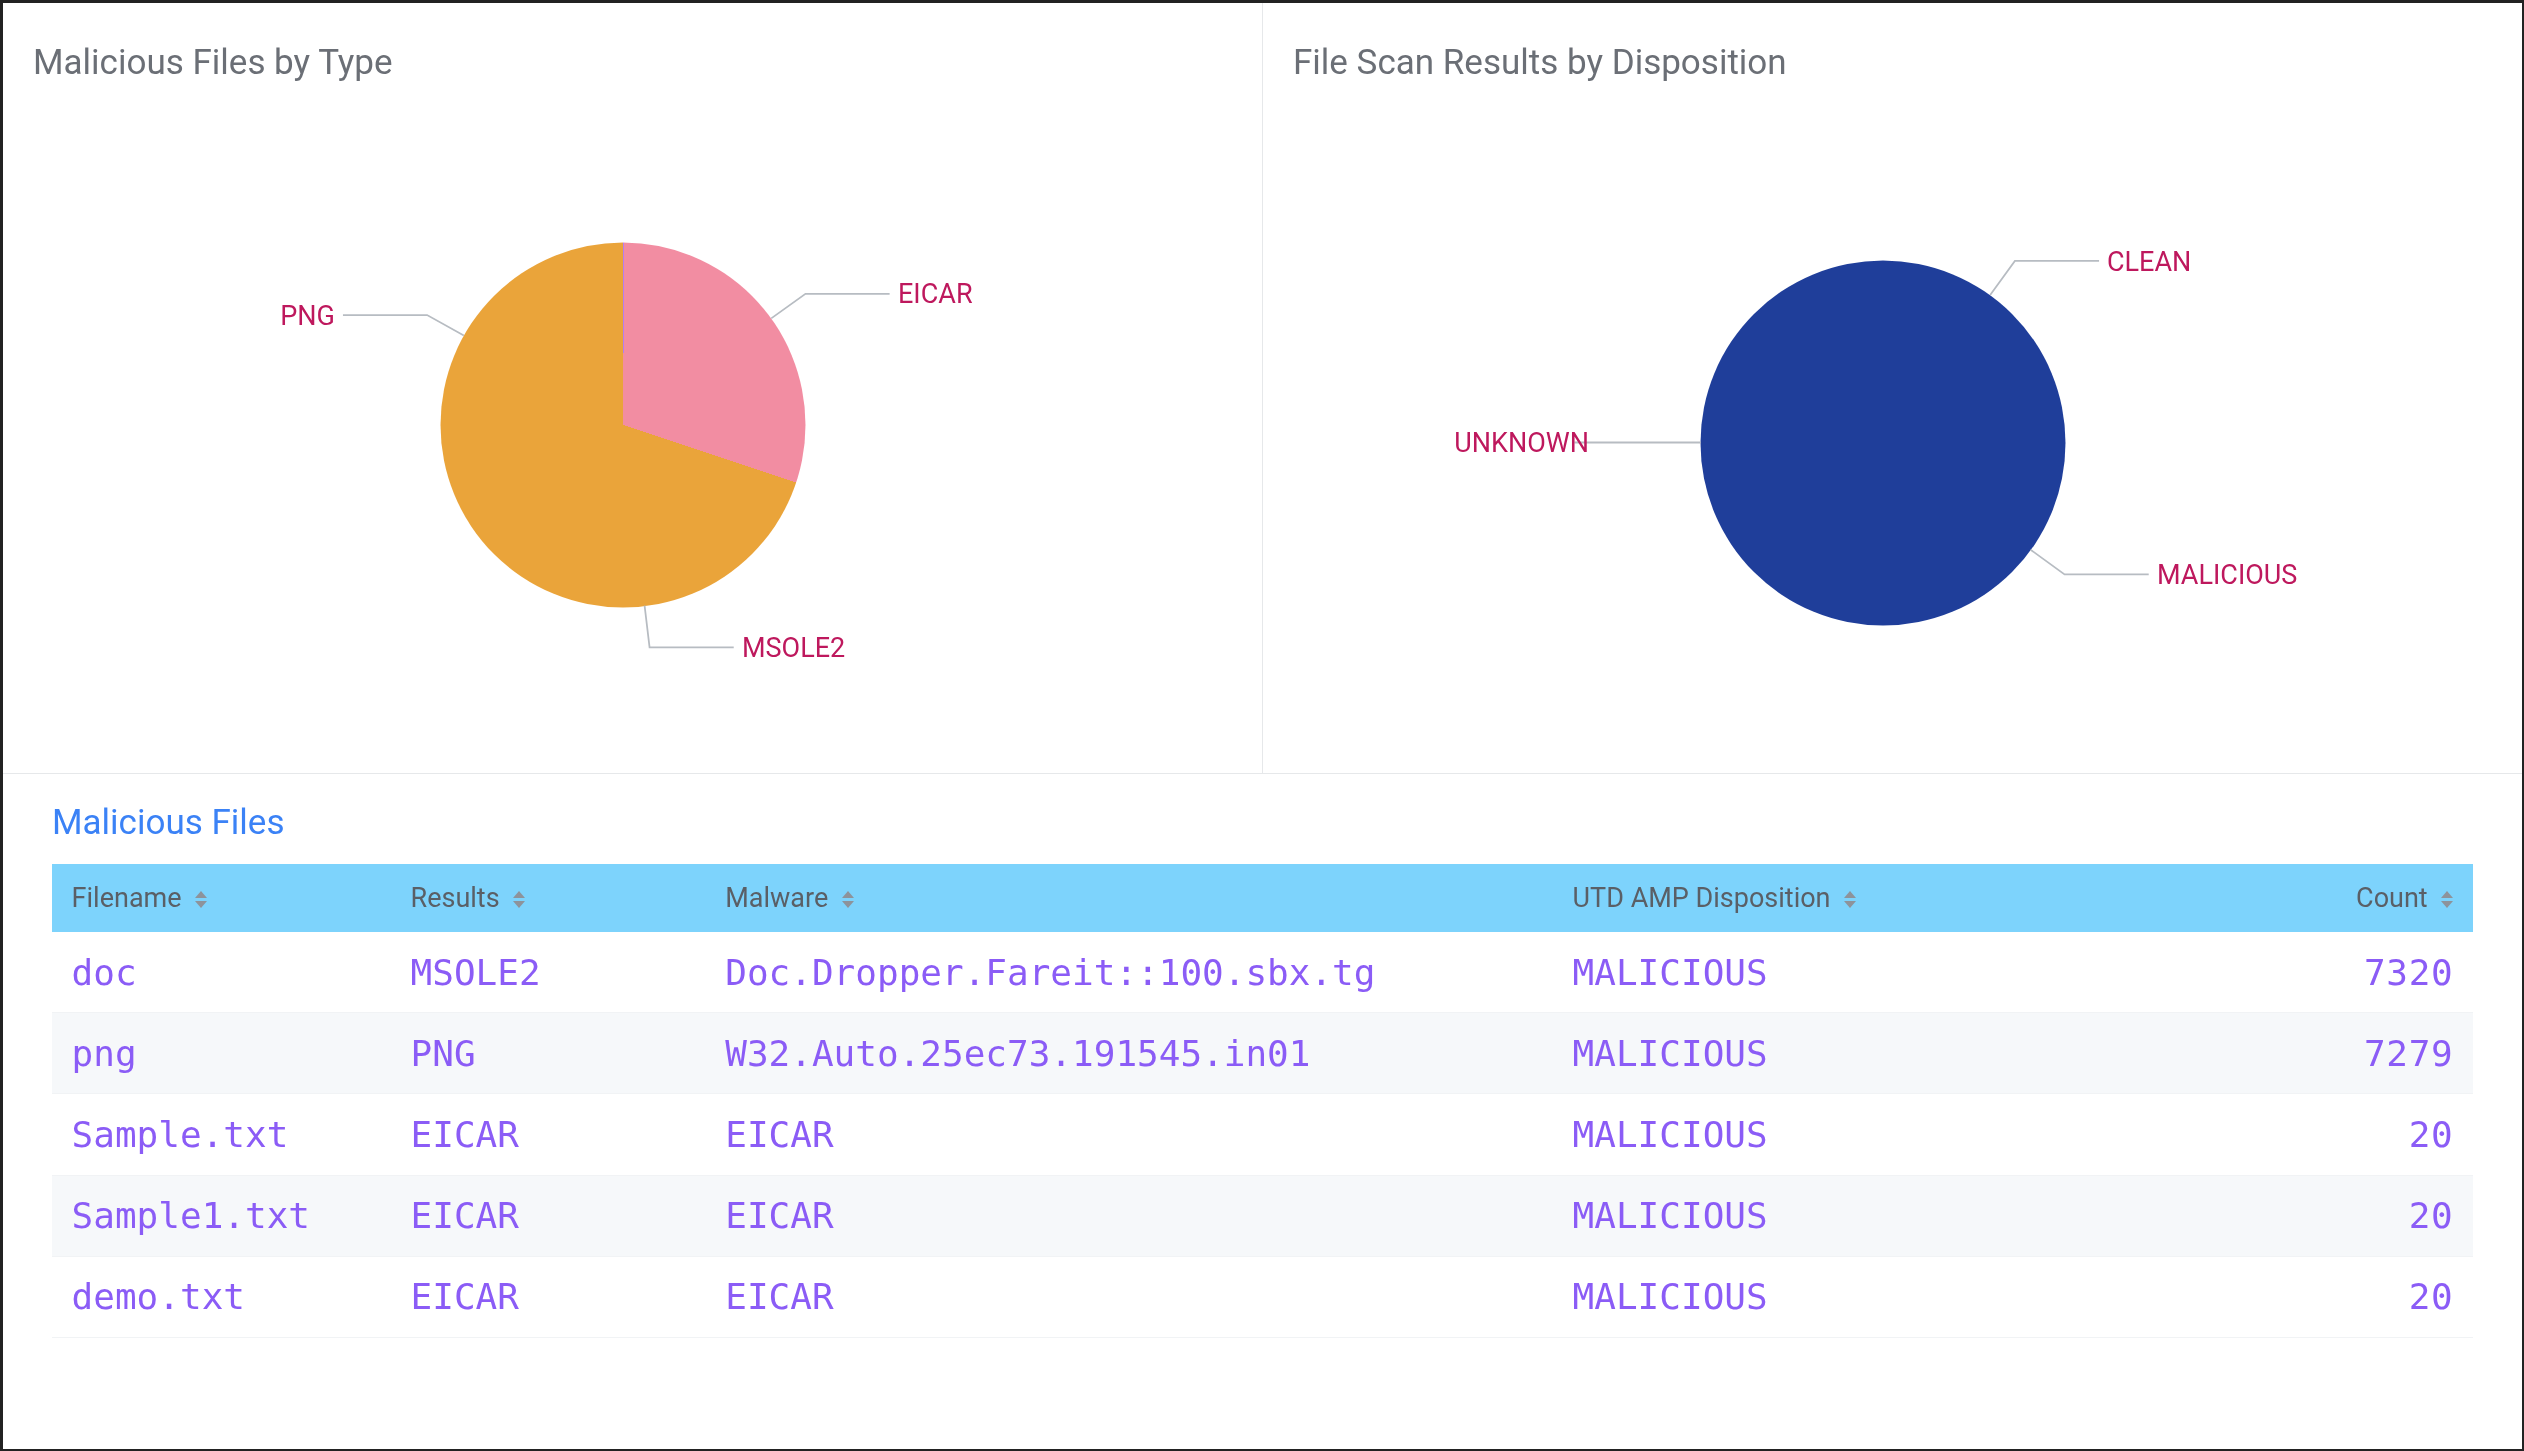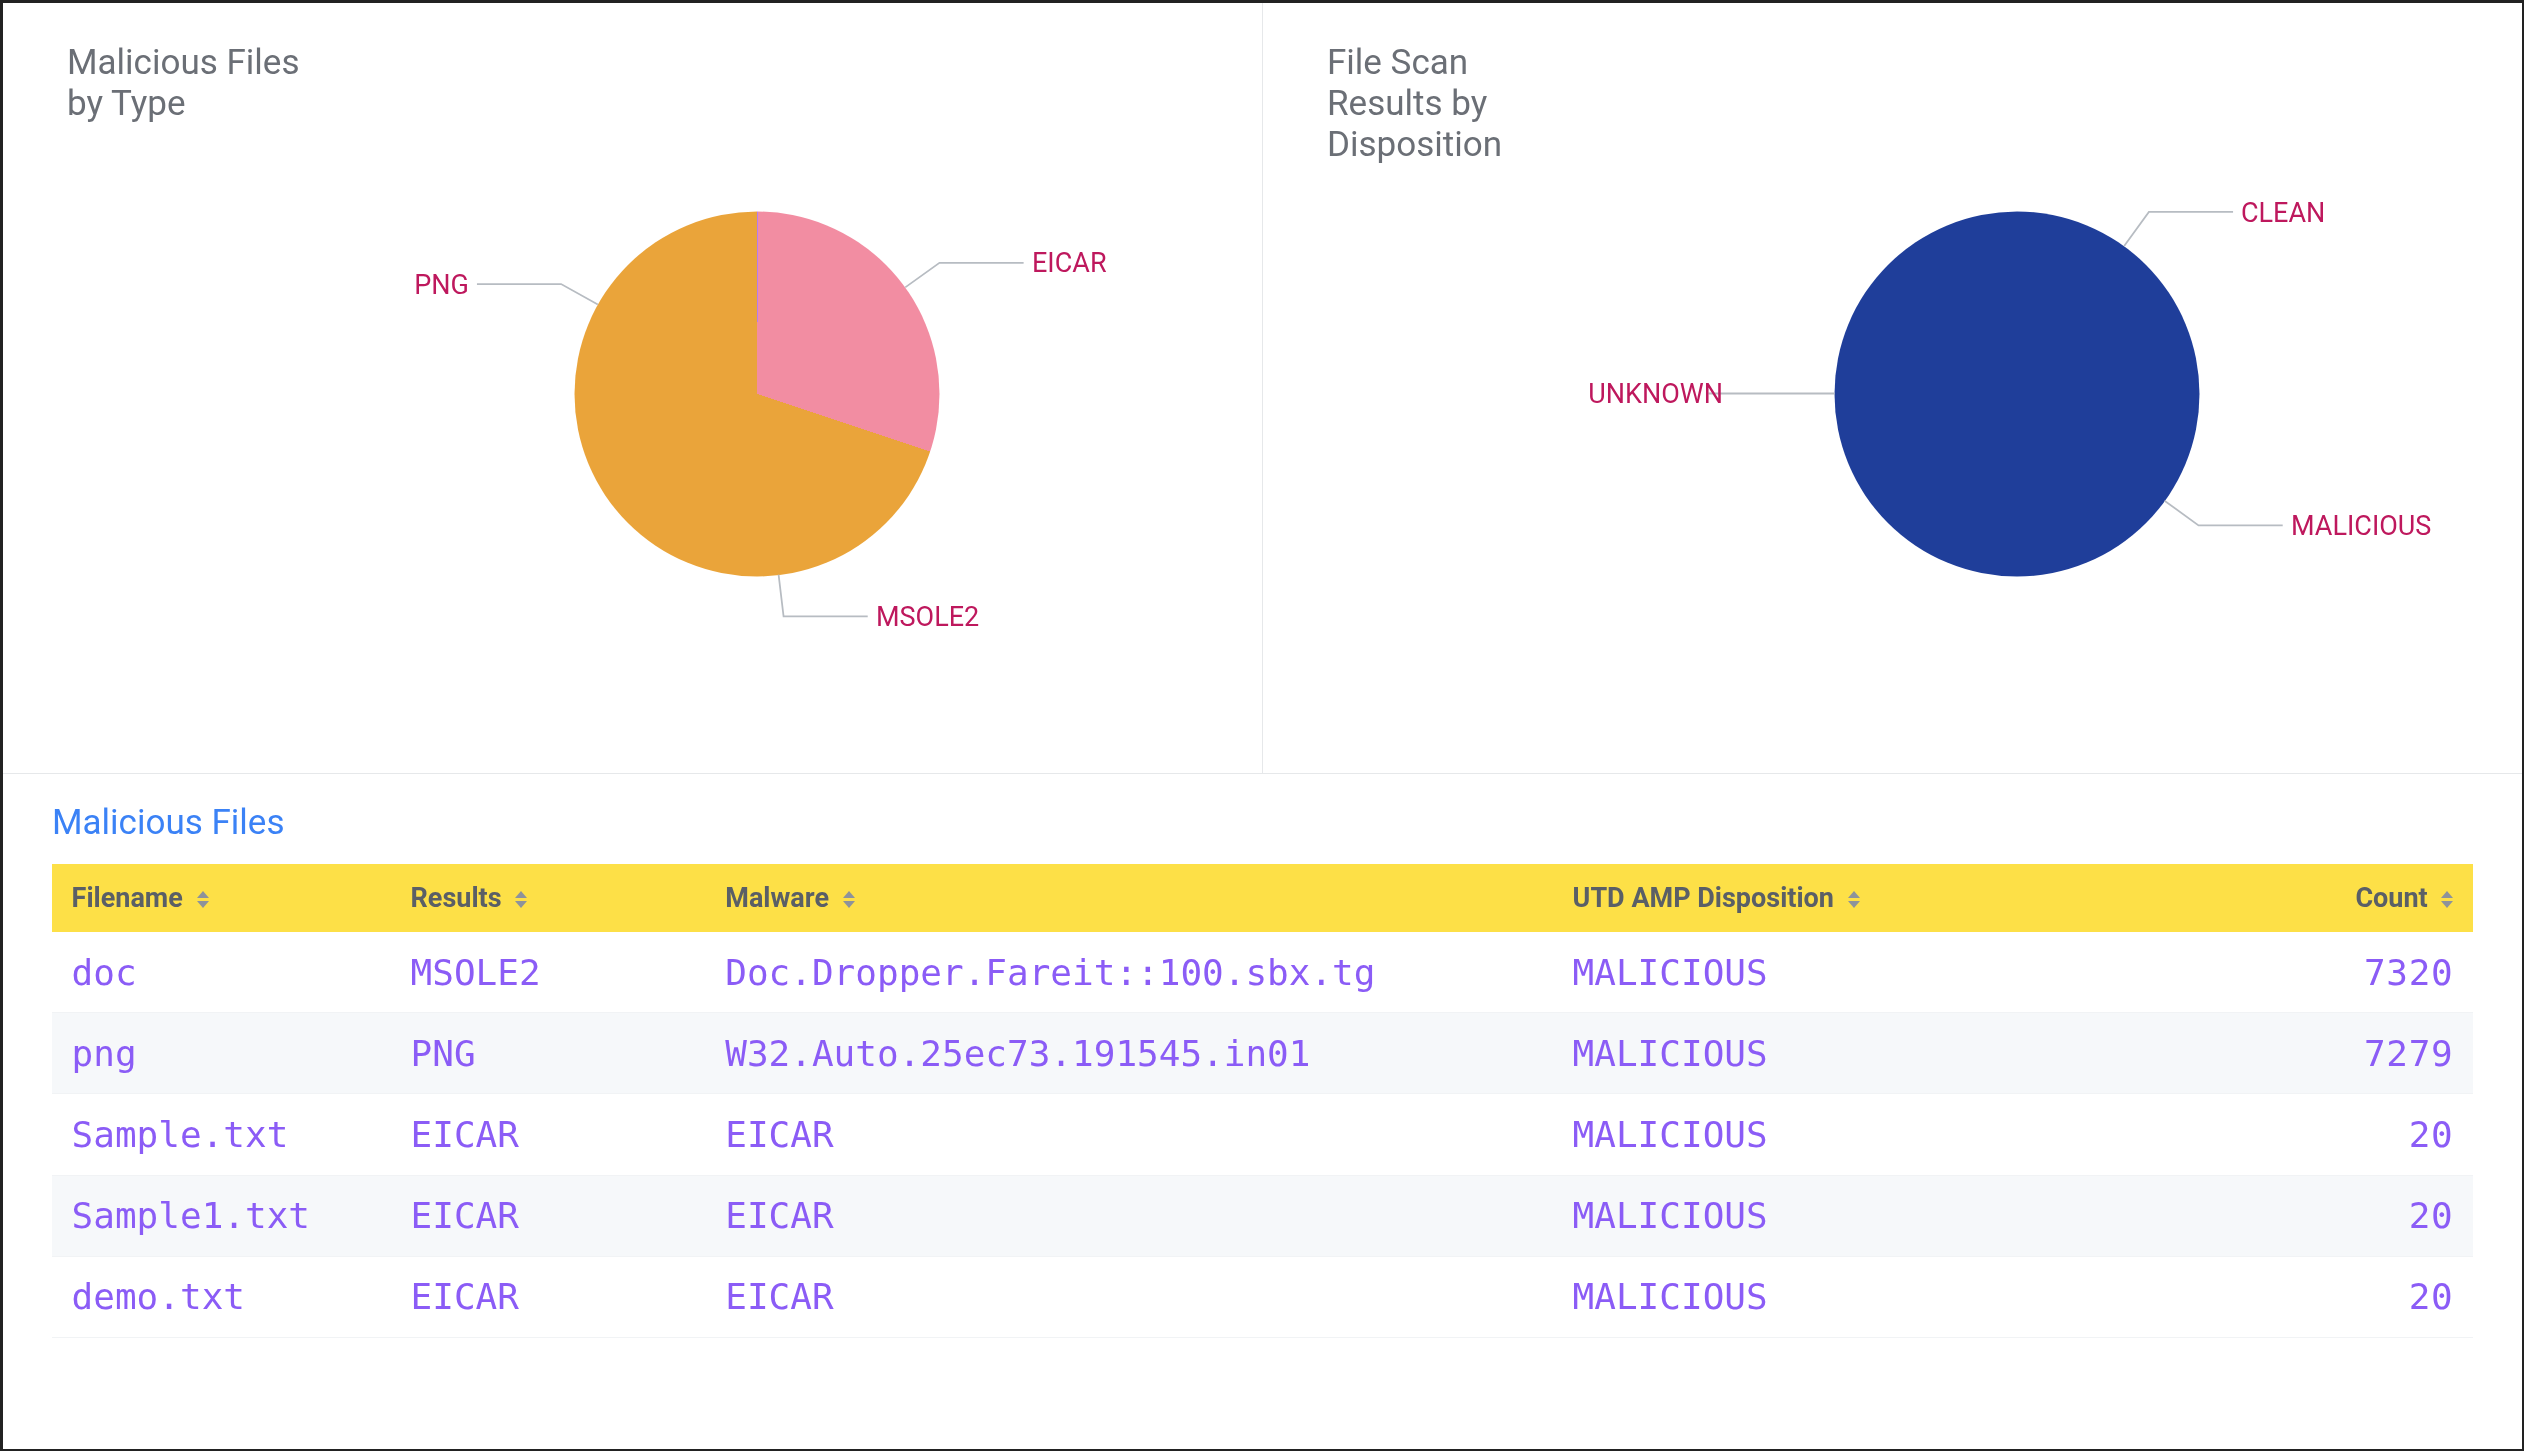--- a/index.html
+++ b/index.html
@@ -16,23 +16,23 @@
     flex-direction: column;
     height: 100%;
   }
   .top-row {
     display: flex;
     flex: 0 0 771px;
     border-bottom: 1.4px solid #e6e8ea;
   }
   .panel {
     flex: 1;
-    padding: 39px 49px 28px 64px;
-    display: flex;
-    flex-direction: row;
+    padding: 39px 49px 28px 30px;
+    display: flex;
+    flex-direction: column;
   }
   .panel + .panel { border-left: 1.4px solid #e6e8ea; gap: 36px; }
   .panel-title {
     font-size: 35px;
     font-weight: 400;
     color: #6b6f76;
     margin-bottom: 21px;
   }
   .chart-wrap {
     flex: 1;
@@ -77,23 +77,23 @@
     color: #3b82f6;
     margin-bottom: 21px;
   }
   table {
     width: 100%;
     border-collapse: collapse;
     font-size: 27px;
   }
   thead th {
     text-align: left;
-    background: #fde047;
+    background: #7dd3fc;
     color: #5a5f66;
-    font-weight: 700;
+    font-weight: 400;
     padding: 18px 19.6px;
   }
   thead th.right { text-align: right; }
   tbody td {
     padding: 19.6px 19.6px;
     border-bottom: 0.7px solid #f1f3f5;
     color: #8b5cf6;
     font-family: ui-monospace, SFMono-Regular, Menlo, Consolas, monospace;
     font-size: 36px;
   }

